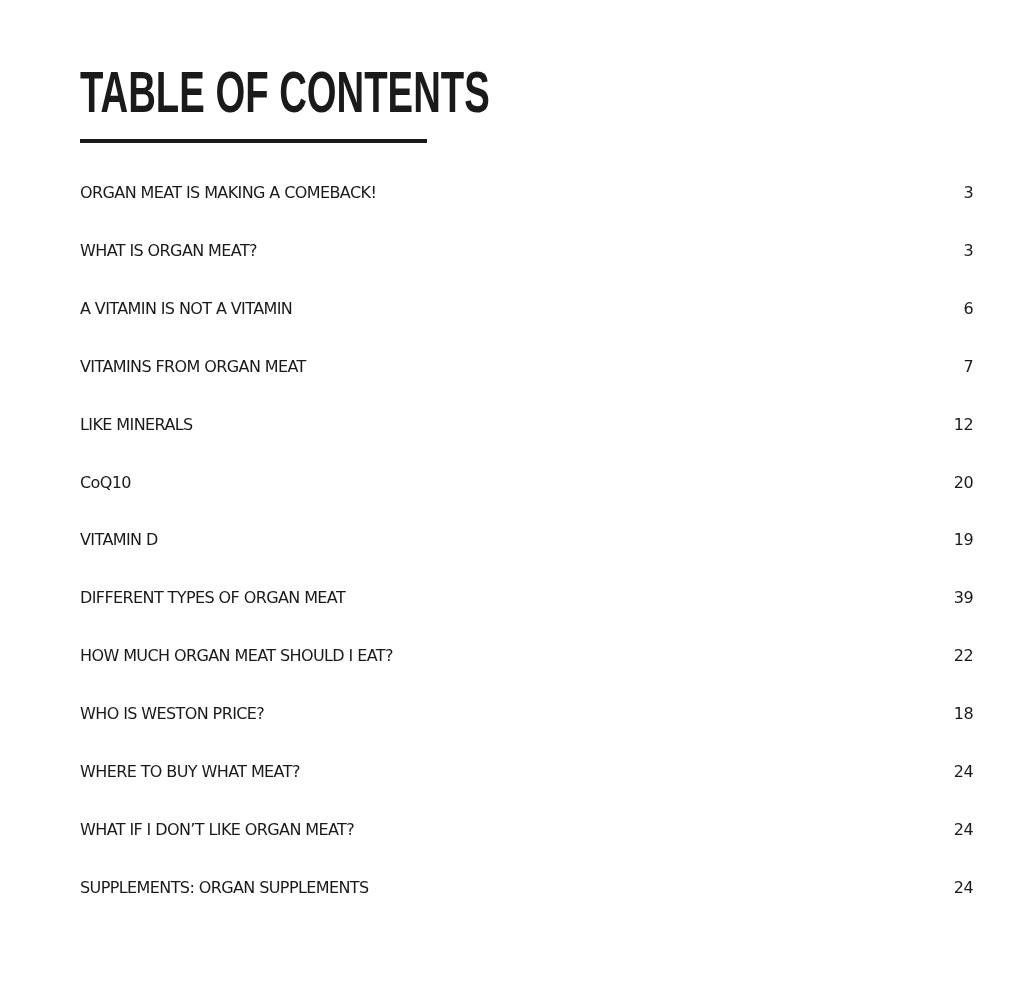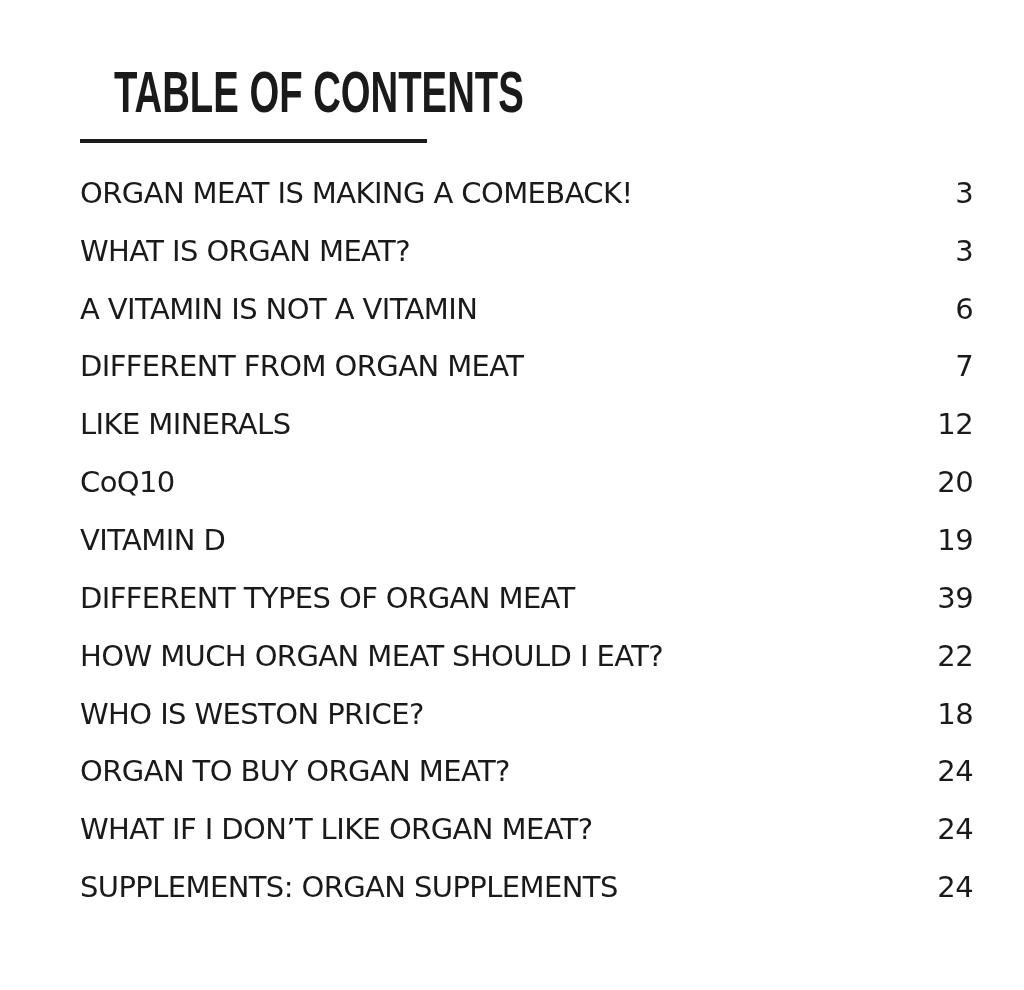--- a/index.html
+++ b/index.html
@@ -1,36 +1,36 @@
 <!DOCTYPE html>
 <html><head>
 <meta charset="utf-8">
 <style>
   html, body { margin: 0; padding: 0; background: #ffffff; }
   body { width: 1024px; height: 990px; position: relative; overflow: hidden; color: #1a1a1a; }
-  .title-wrap { position: absolute; left: 80px; top: 62px; width: 360px; height: 60px; margin-left: 34px; }
+  .title-wrap { position: absolute; left: 80px; top: 62px; width: 360px; height: 60px; }
   .title {
     font-family: "Liberation Sans", sans-serif;
     font-weight: 700;
     font-size: 58px;
     line-height: 60px;
     letter-spacing: 0px;
     white-space: nowrap;
     transform-origin: left top;
     transform: scaleX(0.66);
     color: #1a1a1a;
     margin: 0;
   }
   .rule { position: absolute; left: 80px; top: 139px; width: 347px; height: 4px; background: #1a1a1a; }
   .toc { position: absolute; left: 80px; top: 164px; width: 893px; margin: 0; padding: 0; list-style: none; }
   .row {
     display: flex; justify-content: space-between; align-items: center;
     height: 57.85px;
     font-family: "DejaVu Sans", sans-serif;
-    font-size: 29px;
+    font-size: 16px;
     letter-spacing: -0.6px;
     color: #1a1a1a;
   }
   .row .label { white-space: nowrap; }
   .row .page { white-space: nowrap; text-align: right; }
 </style>
 </head>
 <body>
 
 <div class="title-wrap">
@@ -45,21 +45,21 @@
     </li>
   <li class="row">
       <span class="label">WHAT IS ORGAN MEAT?</span>
       <span class="page">3</span>
     </li>
   <li class="row">
       <span class="label">A VITAMIN IS NOT A VITAMIN</span>
       <span class="page">6</span>
     </li>
   <li class="row">
-      <span class="label">DIFFERENT FROM ORGAN MEAT</span>
+      <span class="label">VITAMINS FROM ORGAN MEAT</span>
       <span class="page">7</span>
     </li>
   <li class="row">
       <span class="label">LIKE MINERALS</span>
       <span class="page">12</span>
     </li>
   <li class="row">
       <span class="label">CoQ10</span>
       <span class="page">20</span>
     </li>
@@ -73,21 +73,21 @@
     </li>
   <li class="row">
       <span class="label">HOW MUCH ORGAN MEAT SHOULD I EAT?</span>
       <span class="page">22</span>
     </li>
   <li class="row">
       <span class="label">WHO IS WESTON PRICE?</span>
       <span class="page">18</span>
     </li>
   <li class="row">
-      <span class="label">ORGAN TO BUY ORGAN MEAT?</span>
+      <span class="label">WHERE TO BUY WHAT MEAT?</span>
       <span class="page">24</span>
     </li>
   <li class="row">
       <span class="label">WHAT IF I DON’T LIKE ORGAN MEAT?</span>
       <span class="page">24</span>
     </li>
   <li class="row">
       <span class="label">SUPPLEMENTS: ORGAN SUPPLEMENTS</span>
       <span class="page">24</span>
     </li>

